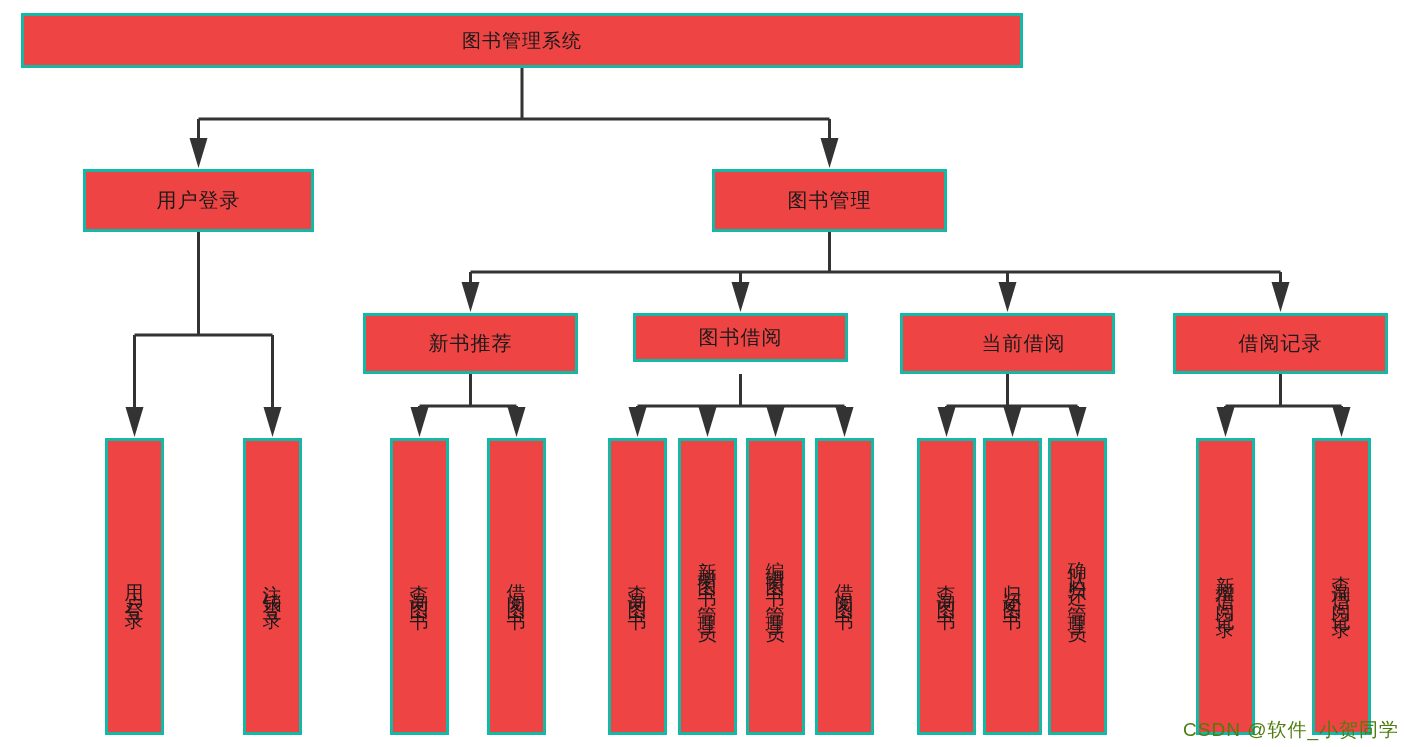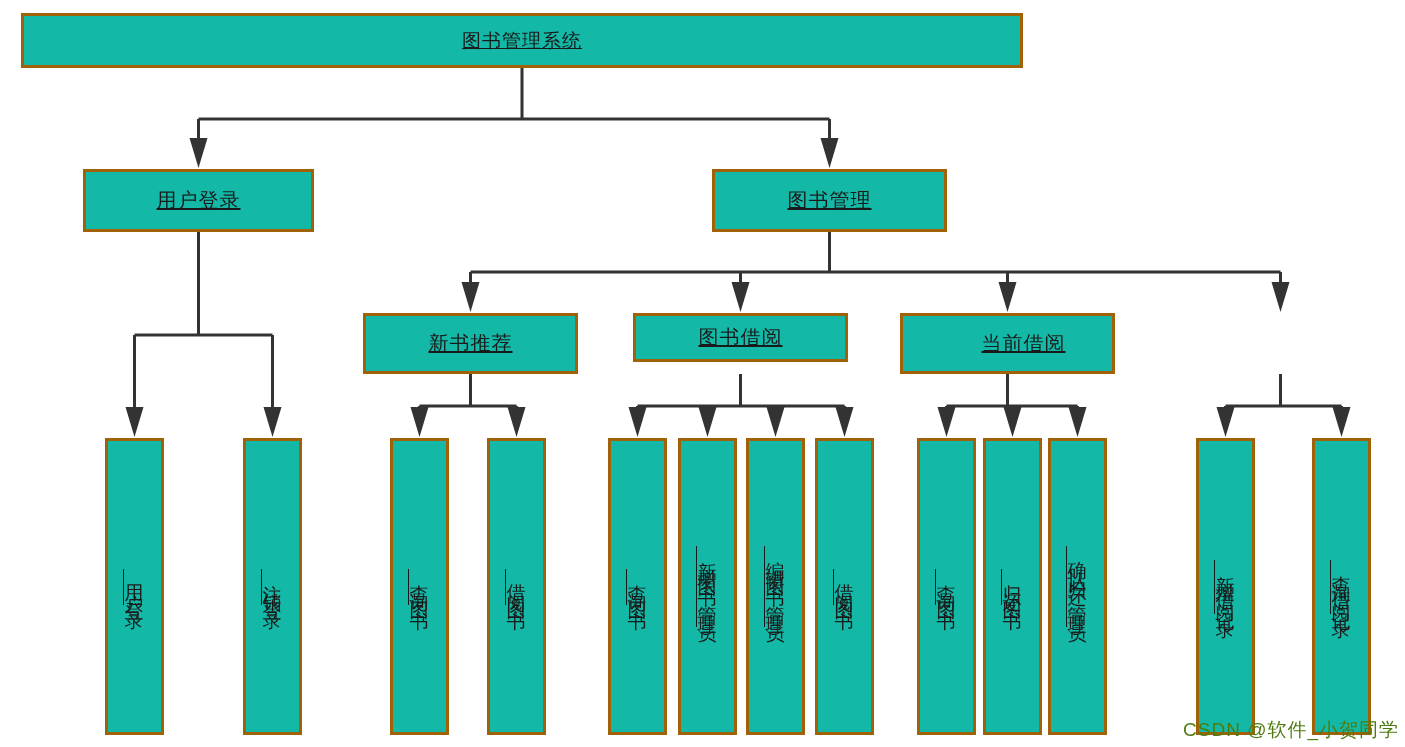--- a/index.html
+++ b/index.html
@@ -2,23 +2,23 @@
 <html><head>
 <meta charset="utf-8">
 <style>
   html,body{margin:0;padding:0;background:#ffffff;}
   .stage{
     position:relative;width:1405px;height:747px;background:#ffffff;
     font-family:"Liberation Sans", sans-serif;color:#1a1a1a;overflow:hidden;
   }
   .wires{position:absolute;left:0;top:0;z-index:1;}
   .box{
-    position:absolute;box-sizing:border-box;border:3px solid #a16207;background:#14b8a6;
+    position:absolute;box-sizing:border-box;border:3px solid #14b8a6;background:#ef4444;
     display:flex;align-items:center;justify-content:center;z-index:2;
-    font-size:20px;letter-spacing:1px;white-space:nowrap;text-decoration:underline;
+    font-size:20px;letter-spacing:1px;white-space:nowrap;
   }
   .root-box{font-size:19px;}
   .leaf{width:59px;top:438px;height:297px;}
   .vlabel{
     writing-mode:vertical-rl;text-orientation:mixed;
     font-size:19px;letter-spacing:9px;line-height:1;white-space:nowrap;
   }
   .watermark{
     position:absolute;right:6px;bottom:4px;z-index:5;pointer-events:none;
     font-size:19px;color:#4d7c0f;letter-spacing:1px;white-space:nowrap;
@@ -70,20 +70,21 @@
   </svg>
 
   <div class="box root-box" style="left:21px;top:13px;width:1002px;height:55px;">图书管理系统</div>
 
   <div class="box" style="left:83px;top:169px;width:231px;height:63px;">用户登录</div>
   <div class="box" style="left:712px;top:169px;width:235px;height:63px;">图书管理</div>
 
   <div class="box" style="left:363px;top:313px;width:215px;height:61px;">新书推荐</div>
   <div class="box" style="left:633px;top:313px;width:215px;height:49px;">图书借阅</div>
   <div class="box" style="left:900px;top:313px;width:215px;height:61px;padding-left:32px;">当前借阅</div>
+  <div class="box" style="left:1173px;top:313px;width:215px;height:61px;">借阅记录</div>
 
   <div class="box leaf" style="left:105px;">
     <span class="vlabel">用户登录</span>
   </div>
   <div class="box leaf" style="left:243px;">
     <span class="vlabel">注销登录</span>
   </div>
 
   <div class="box leaf" style="left:390px;">
     <span class="vlabel">查询图书</span>

